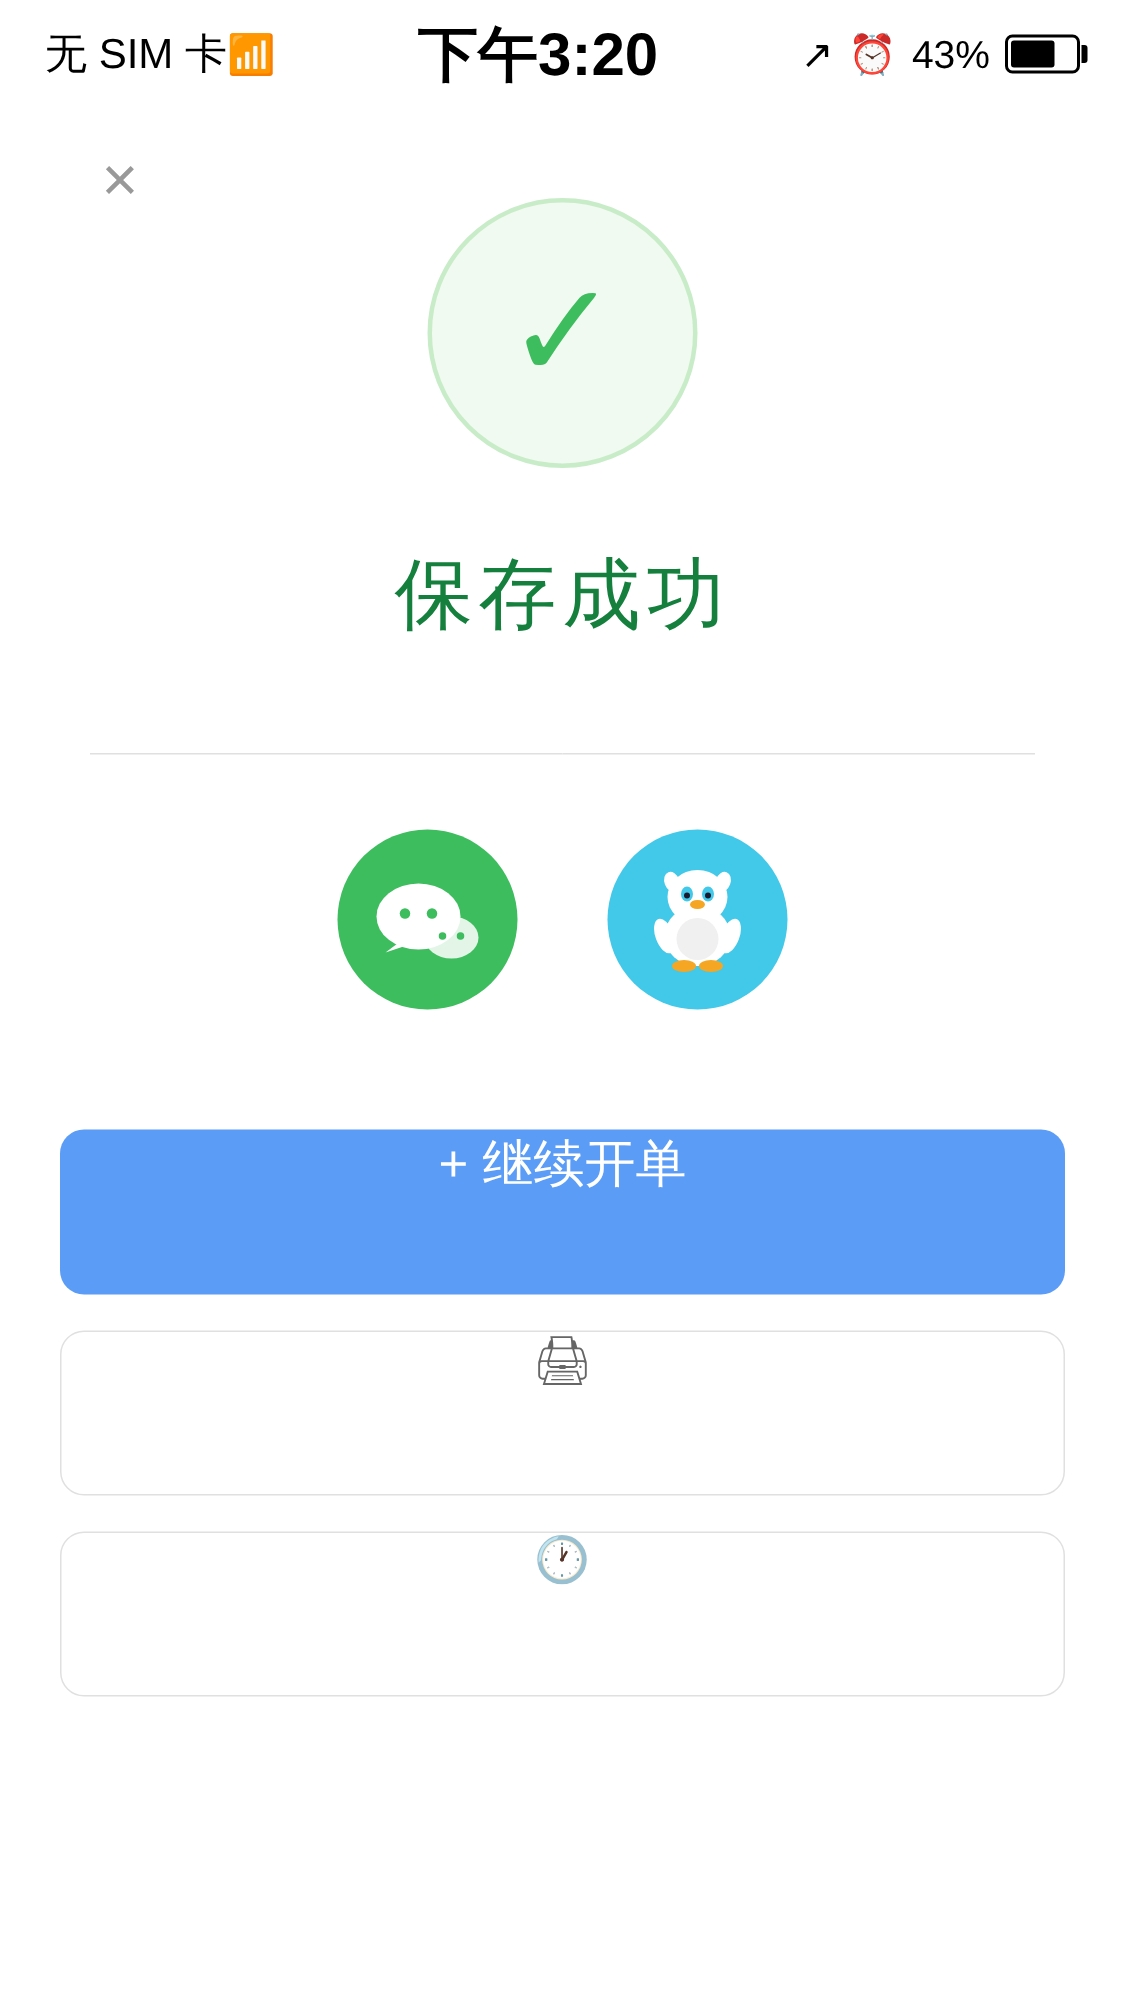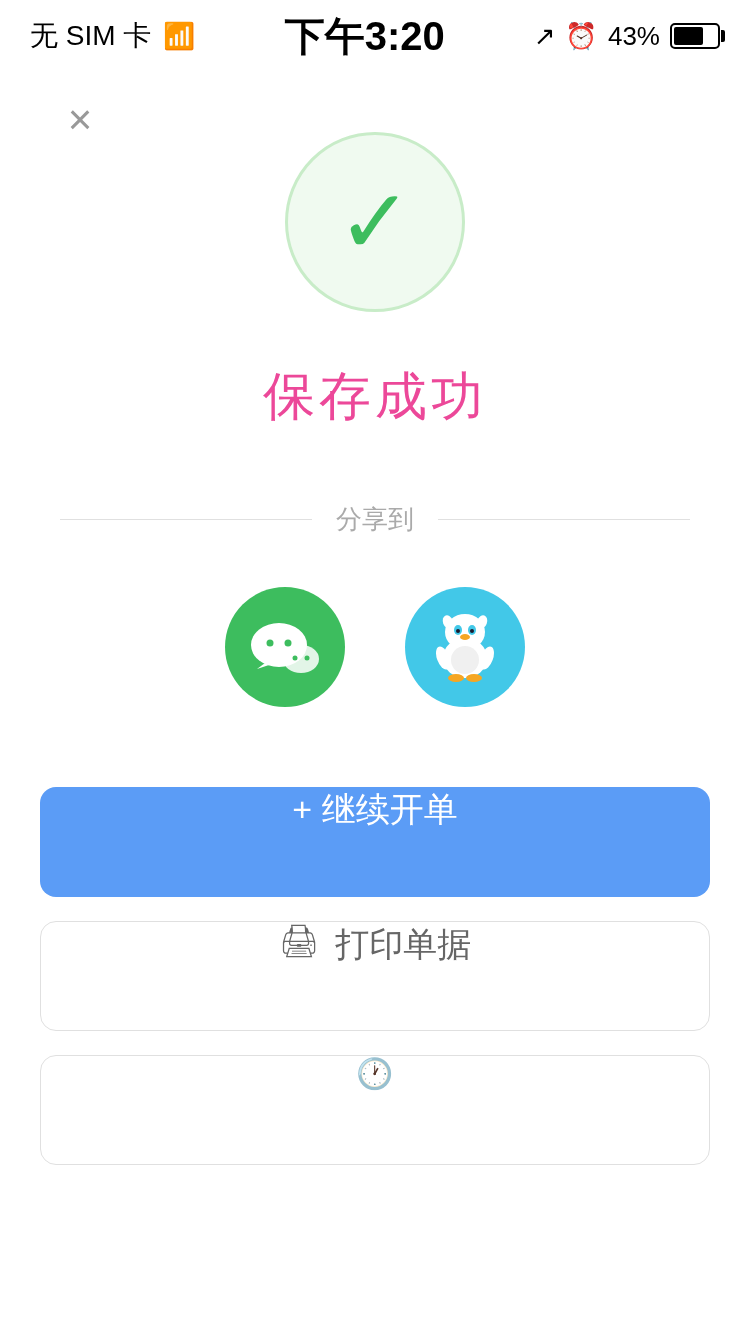--- a/index.html
+++ b/index.html
@@ -20,21 +20,20 @@
       display: flex;
       align-items: center;
       justify-content: space-between;
       padding: 0 30px;
       background: #fff;
     }
 
     .status-left {
       display: flex;
       align-items: center;
-      gap: 12px;
       font-size: 28px;
       color: #000;
       font-weight: 500;
     }
 
     .wifi-icon {
       font-size: 26px;
     }
 
     .status-center {
@@ -124,21 +123,21 @@
     .check-icon {
       font-size: 90px;
       color: #3dbd5e;
       line-height: 1;
     }
 
     
     .success-title {
       font-size: 52px;
       font-weight: 400;
-      color: #ec4899;
+      color: #15803d;
       margin-bottom: 70px;
       letter-spacing: 4px;
     }
 
     
     .share-divider {
       width: 100%;
       display: flex;
       align-items: center;
       padding: 0 60px;
@@ -253,21 +252,20 @@
 <div class="main-content">
 
   <div class="check-circle">
     <span class="check-icon">✓</span>
   </div>
 
   <div class="success-title">保存成功</div>
 
   <div class="share-divider">
     <div class="divider-line"></div>
-    <span class="share-text">分享到</span>
     <div class="divider-line"></div>
   </div>
 
   <div class="share-buttons">
 
     <div class="share-btn-circle wechat-btn">
       <svg class="wechat-icon-svg" viewBox="0 0 72 60" fill="none" xmlns="http://www.w3.org/2000/svg">
 
         <ellipse cx="30" cy="28" rx="28" ry="22" fill="white"></ellipse>
 
@@ -312,21 +310,20 @@
   </div>
 
   <div class="action-buttons">
 
     <button class="action-btn btn-primary">
       <span>+ 继续开单</span>
     </button>
 
     <button class="action-btn btn-secondary">
       <span style="font-size:32px;">🖨</span>
-      <span>打印单据</span>
     </button>
 
     <button class="action-btn btn-secondary">
       <span style="font-size:30px;">🕐</span>
     </button>
 
   </div>
 
 </div>
 

